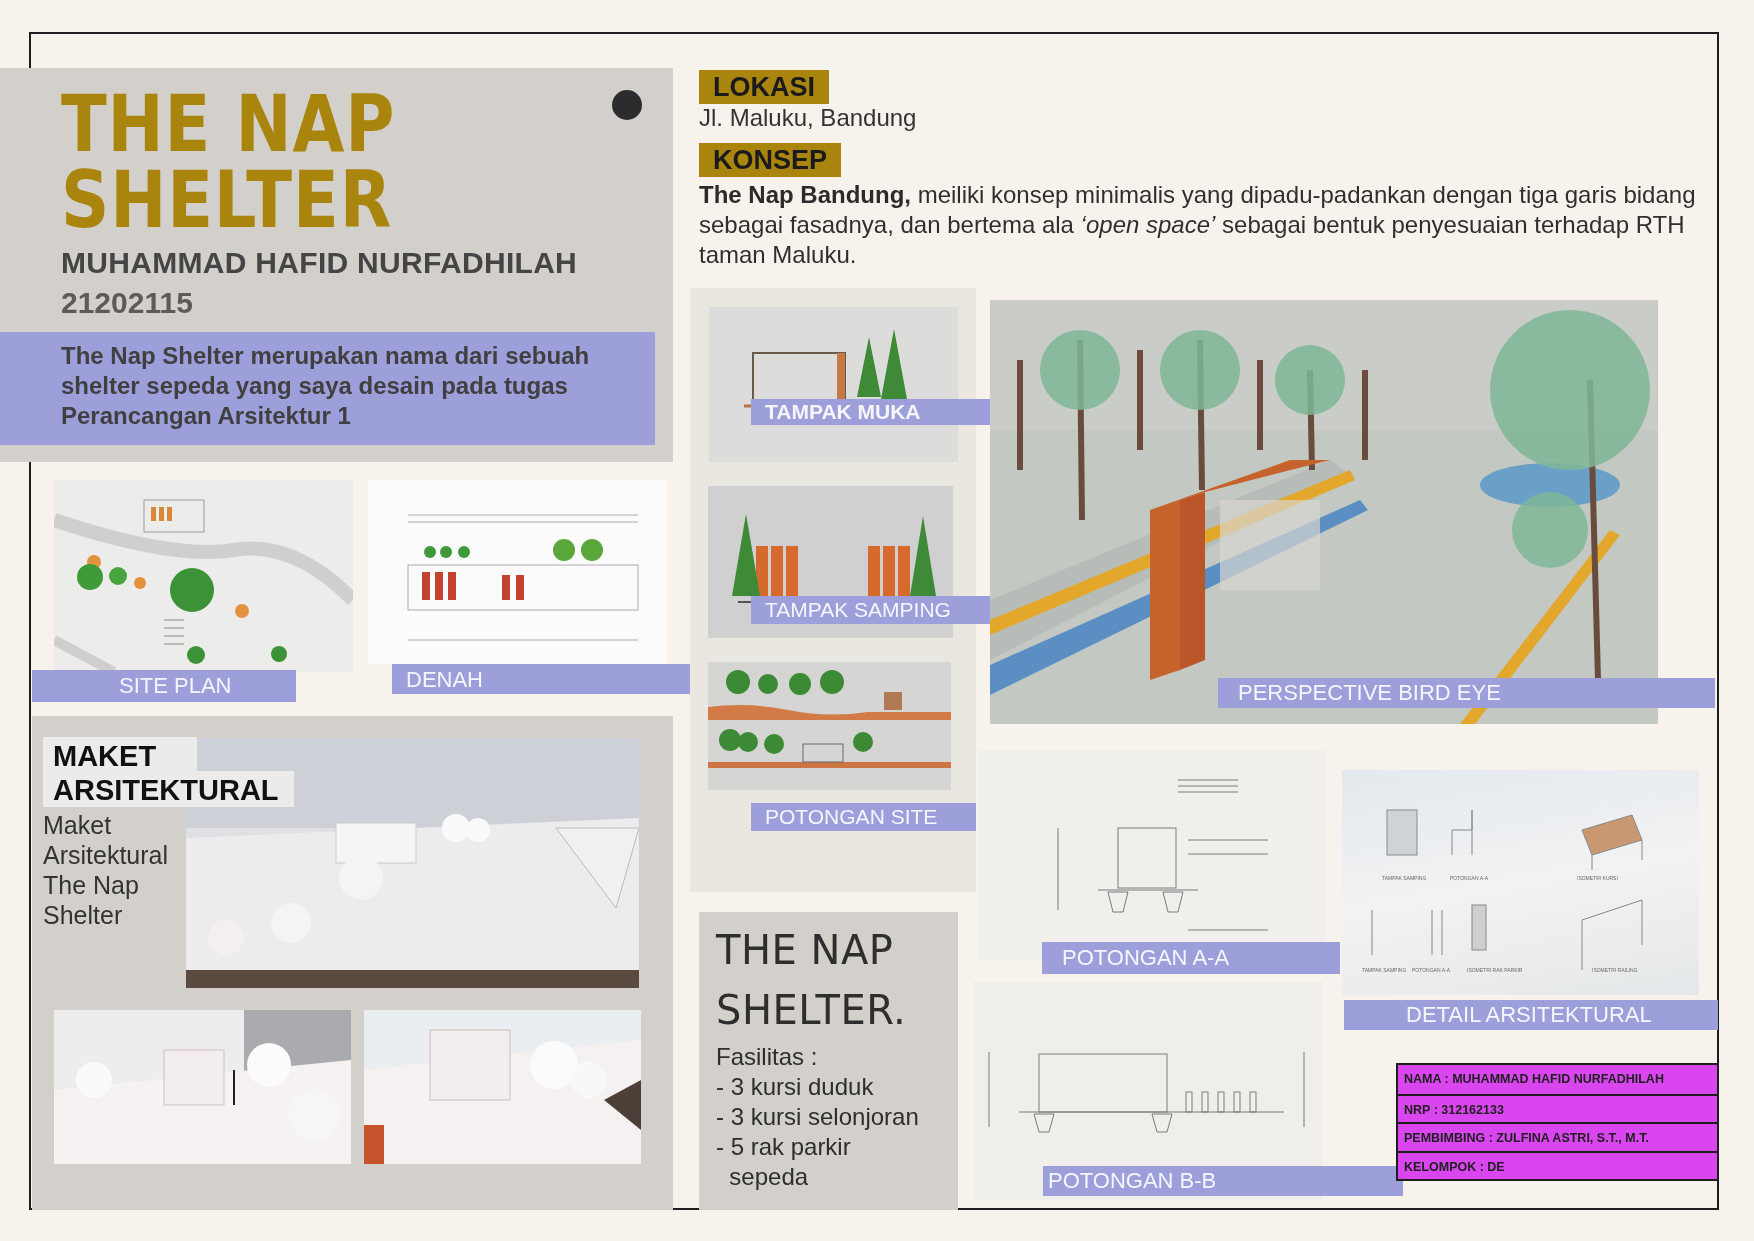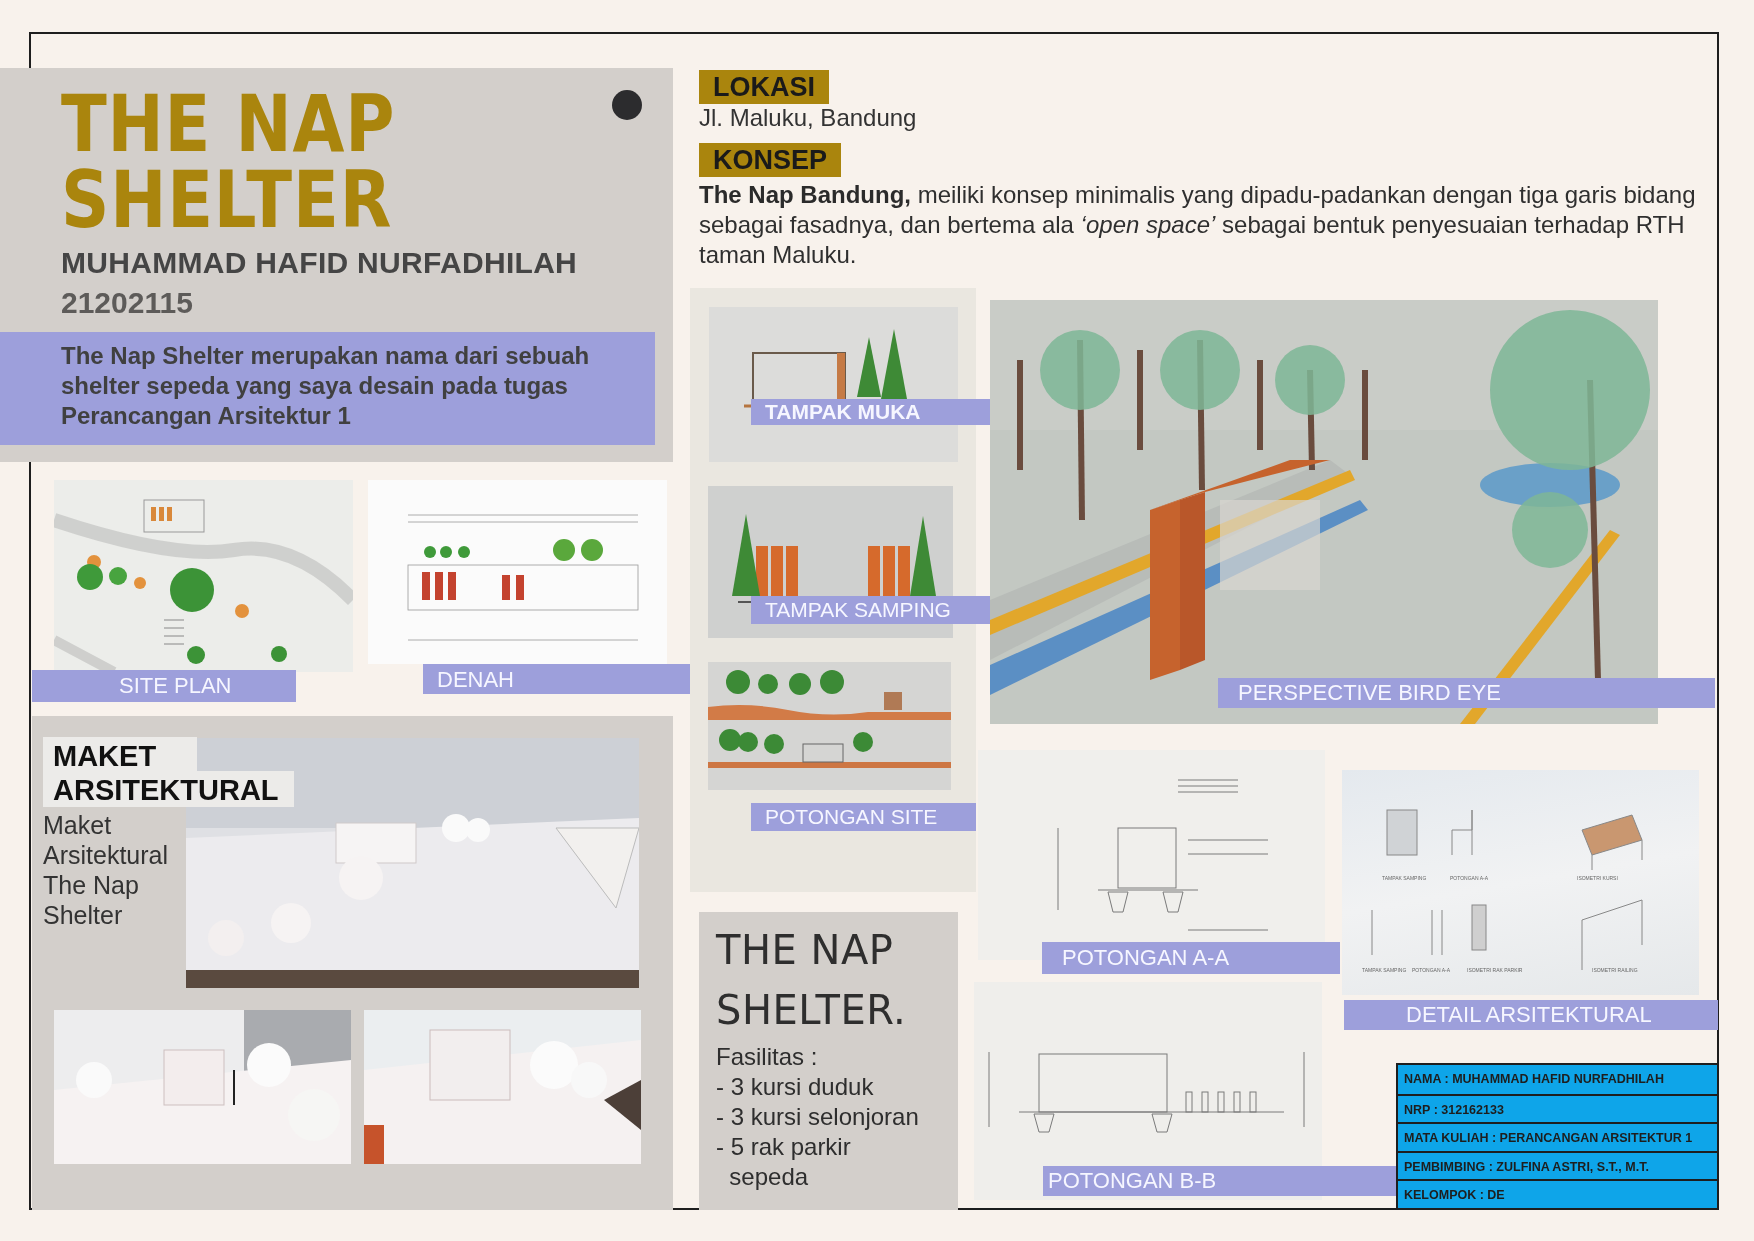--- a/index.html
+++ b/index.html
@@ -30,21 +30,21 @@
     .img { overflow:hidden; }
     .paper { background:linear-gradient(160deg,#f4f4f2,#e7e7e4); }
     .photo { background:linear-gradient(170deg,#c9ccd2 0%,#e6e6e8 35%,#f1efef 60%,#d9d3d0 100%); }
 
     .label { background:#9d9fdb; color:#f6f6ff; font-size:22px; height:32px; line-height:32px; padding-left:14px; white-space:nowrap; }
 
     
     .siteplan { left:54px; top:480px; width:299px; height:192px; }
     .denah { left:368px; top:480px; width:299px; height:184px; background:#fafafa; }
     .lbl-site { left:32px; top:670px; width:264px; height:32px; padding-left:87px; }
-    .lbl-denah { left:392px; top:664px; width:298px; height:30px;margin-left:31px; }
+    .lbl-denah { left:392px; top:664px; width:298px; height:30px; }
 
     
     .maket-panel { left:32px; top:716px; width:641px; height:494px; background:#d3cfcb; }
     .maket-tag1 { left:43px; top:737px; width:154px; height:34px; background:#ecebe9; }
     .maket-tag2 { left:43px; top:771px; width:251px; height:36px; background:#ecebe9; }
     .maket-t { left:53px; top:739px; font-size:29px; line-height:34px; font-weight:bold; color:#111; }
     .maket-sub { left:43px; top:810px; font-size:25px; line-height:30px; color:#333; }
     .maket-main { left:186px; top:738px; width:453px; height:250px; }
     .maket-b1 { left:54px; top:1010px; width:297px; height:154px; }
     .maket-b2 { left:364px; top:1010px; width:277px; height:154px; }
@@ -69,21 +69,21 @@
 
     
     .potAA { left:978px; top:750px; width:347px; height:210px; background:#f0efec; }
     .lbl-aa { left:1042px; top:942px; width:298px; height:32px; padding-left:20px; font-size:22px; }
     .detail { left:1342px; top:770px; width:357px; height:225px; background:linear-gradient(170deg,#e4e9ee,#f1f2f3 50%,#e5e8ea); }
     .lbl-detail { left:1344px; top:1000px; width:374px; height:30px; line-height:30px; font-size:22px; padding-left:62px; }
     .potBB { left:974px; top:982px; width:348px; height:218px; background:#efeeeb; }
     .lbl-bb { left:1043px; top:1166px; width:360px; height:30px; line-height:30px; font-size:22px; padding-left:5px; }
 
     
-    .table { left:1396px; top:1063px; width:323px; border:2px solid #1e1e1e; background:#0ea5e9; }
+    .table { left:1396px; top:1063px; width:323px; border:2px solid #1e1e1e; background:#d946ef; }
     .table .row { height:28.5px; line-height:28px; border-top:2px solid #1e1e1e; font-size:12.5px; font-weight:bold; padding-left:6px; color:#1e1e1e; white-space:nowrap; }
     .table .row:first-child { border-top:none; }
 
     svg { display:block; }
   </style>
 </head>
 <body>
 
 <div class="abs frame"></div>
 
@@ -363,16 +363,15 @@
       <line x1="15" y1="70" x2="15" y2="145"></line>
         <line x1="330" y1="70" x2="330" y2="145"></line>
     </g>
   </svg>
 </div>
 <div class="abs label lbl-bb">POTONGAN B-B</div>
 
 <div class="abs table">
   <div class="row">NAMA : MUHAMMAD HAFID NURFADHILAH</div>
   <div class="row">NRP : 312162133</div>
-  <div class="row">MATA KULIAH : PERANCANGAN ARSITEKTUR 1</div>
   <div class="row">PEMBIMBING : ZULFINA ASTRI, S.T., M.T.</div>
   <div class="row">KELOMPOK : DE</div>
 </div>
 
 </body></html>

